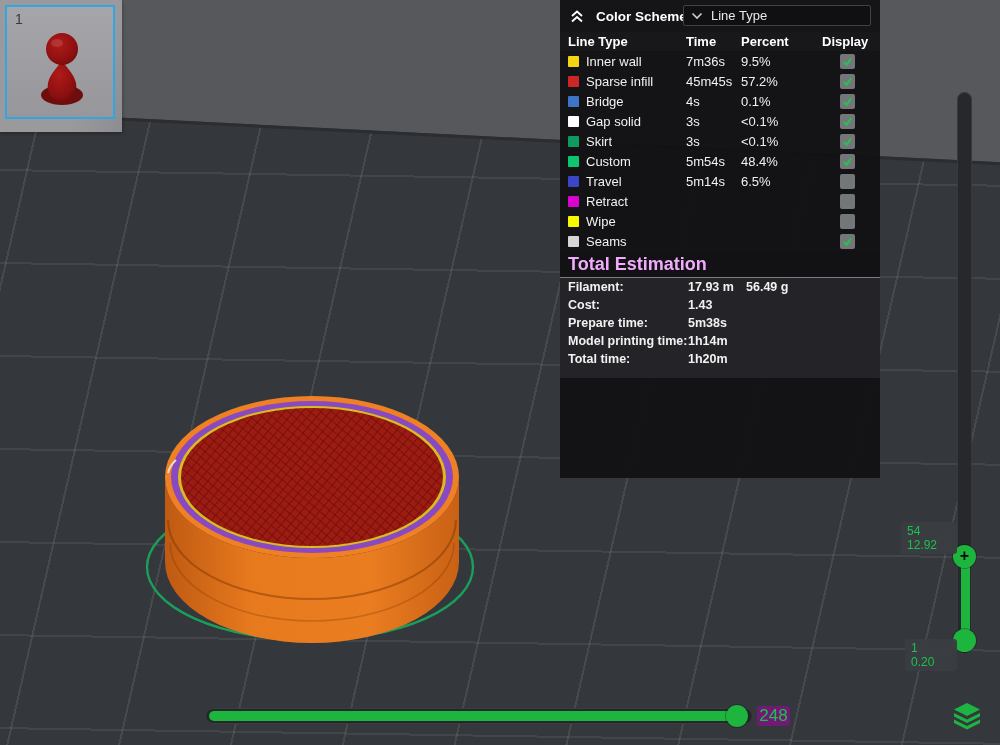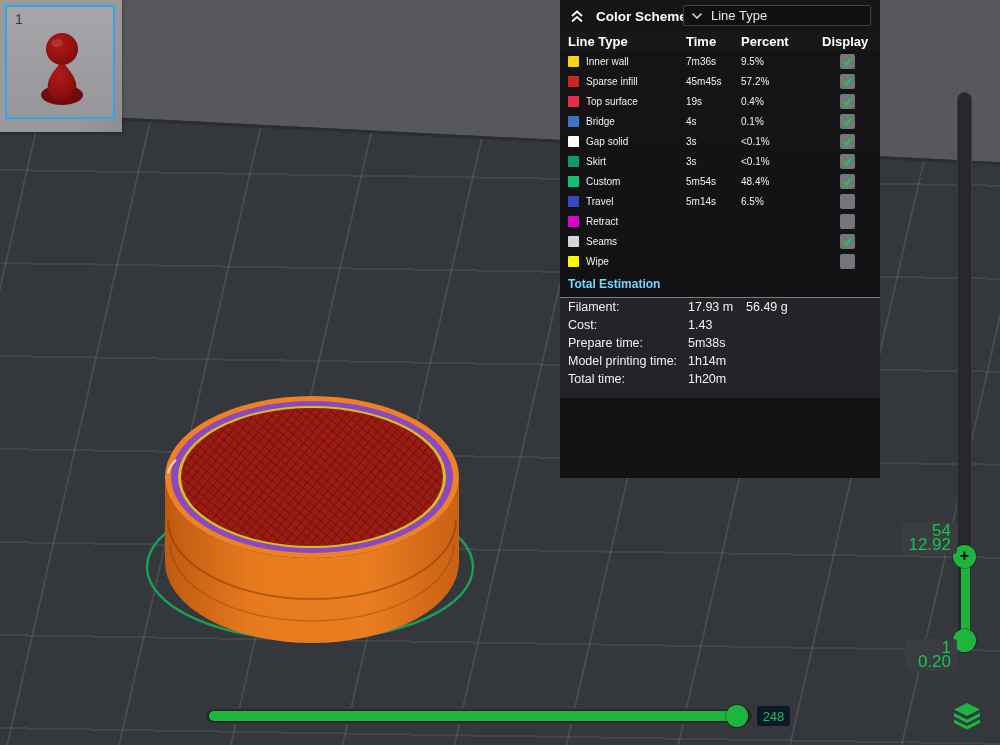--- a/index.html
+++ b/index.html
@@ -53,74 +53,74 @@
   .dropdown span{margin-left:8px;font-size:13px;color:#e9e9e9;}
 
   .cols-header{
     display:grid;grid-template-columns:118px 55px 81px 1fr;
     padding:0 8px;height:19px;align-items:center;
     background:#18181a;font-size:13px;font-weight:bold;color:#fff;
   }
 
   .lt-row{
     display:grid;grid-template-columns:118px 55px 81px 1fr;
-    padding:0 8px;height:20px;align-items:center;font-size:10px;
+    padding:0 8px;height:20px;align-items:center;font-size:13px;
   }
   .cell0{display:flex;align-items:center;min-width:0;}
   .swatch{width:11px;height:11px;border-radius:1px;flex:0 0 auto;}
   .lt-label{margin-left:7px;white-space:nowrap;overflow:hidden;}
   .cb{
     width:15px;height:15px;border-radius:2px;background:#74777a;
     justify-self:center;display:flex;align-items:center;justify-content:center;cursor:pointer;
   }
 
   .total-title{
     height:27px;display:flex;align-items:center;padding-left:8px;
-    font-size:12px;font-weight:bold;color:#7dd3fc;background:#121214;
+    font-size:18px;font-weight:bold;color:#f0abfc;background:#121214;
     border-bottom:1px solid #7d7d80;box-sizing:border-box;
   }
-  .est-wrap{background:#242428;padding-bottom:10px;}
+  .est-wrap{background:#242428;padding-bottom:10px;font-weight:bold;}
   .est-row{
     display:grid;grid-template-columns:120px 58px 1fr;
     padding:0 8px;height:18px;align-items:center;font-size:12.5px;color:#f1f1f1;
   }
 
   
   .v-track{
     position:absolute;left:957px;top:92px;width:15px;height:562px;
     border-radius:9px;background:#26282c;border:1px solid #37393d;box-sizing:border-box;
   }
   .v-fill{position:absolute;left:961px;top:556px;width:9px;height:85px;background:#1eb53f;}
   .v-handle{
     position:absolute;width:23px;height:23px;border-radius:50%;background:#1eb53f;
     box-shadow:0 0 0 1px rgba(0,0,0,.25);display:flex;align-items:center;justify-content:center;cursor:grab;
   }
   #v-handle-top{left:953px;top:545px;}
   #v-handle-bottom{left:953px;top:629px;}
   .plus-glyph{color:#0a0a0a;font-size:16px;font-weight:bold;line-height:1;margin-top:-1px;}
   .tt{
     position:absolute;background:rgba(58,61,65,.95);border-radius:3px;
-    color:#1cc24c;font-size:17px;line-height:14px;text-align:right;padding:2px 6px;
+    color:#1cc24c;font-size:12px;line-height:14px;padding:2px 6px;
   }
   #tt-upper{left:901px;top:522px;width:44px;}
   #tt-lower{left:905px;top:639px;width:40px;}
 
   
   .h-track{
     position:absolute;left:205px;top:708px;width:548px;height:16px;
     border-radius:8px;background:#26282c;border:1px solid #3a3c40;box-sizing:border-box;
   }
   .h-fill{position:absolute;left:209px;top:711px;width:527px;height:10px;border-radius:5px;background:#1eb53f;}
   .h-handle{
     position:absolute;left:726px;top:705px;width:22px;height:22px;border-radius:50%;
     background:#1eb53f;box-shadow:0 0 0 1px rgba(0,0,0,.25);cursor:grab;
   }
   .h-value{
     position:absolute;left:757px;top:706px;width:33px;height:20px;
-    background:#0f172a;border-radius:3px;color:#1cc24c;font-size:13px;
+    background:#701a75;border-radius:3px;color:#1cc24c;font-size:17px;
     display:flex;align-items:center;justify-content:center;
   }
 
   .layers-btn{position:absolute;left:953px;top:703px;width:28px;height:27px;cursor:pointer;}
 </style>
 </head>
 <body>
 
 <div id="viewport">
   <div id="plate"></div>
@@ -221,33 +221,20 @@
     <span class="lt-time">45m45s</span>
     <span class="lt-pct">57.2%</span>
     <span class="cb">
       <svg class="ck" width="11" height="11" viewBox="0 0 12 12">
         <path d="M2 6.5l3 3 5-7" fill="none" stroke="#27c24e" stroke-width="2.2"></path>
       </svg>
     </span>
   </div>
 
 
-  <div class="lt-row">
-    <div class="cell0">
-      <span class="swatch" style="background: rgb(234, 44, 69);"></span>
-      <span class="lt-label">Top surface</span>
-    </div>
-    <span class="lt-time">19s</span>
-    <span class="lt-pct">0.4%</span>
-    <span class="cb">
-      <svg class="ck" width="11" height="11" viewBox="0 0 12 12">
-        <path d="M2 6.5l3 3 5-7" fill="none" stroke="#27c24e" stroke-width="2.2"></path>
-      </svg>
-    </span>
-  </div>
 
 
   <div class="lt-row">
     <div class="cell0">
       <span class="swatch" style="background: rgb(62, 116, 197);"></span>
       <span class="lt-label">Bridge</span>
     </div>
     <span class="lt-time">4s</span>
     <span class="lt-pct">0.1%</span>
     <span class="cb">
@@ -319,41 +306,41 @@
     <span class="lt-time"></span>
     <span class="lt-pct"></span>
     <span class="cb off">
       
     </span>
   </div>
 
 
   <div class="lt-row">
     <div class="cell0">
-      <span class="swatch" style="background: rgb(214, 214, 214);"></span>
-      <span class="lt-label">Seams</span>
-    </div>
-    <span class="lt-time"></span>
-    <span class="lt-pct"></span>
-    <span class="cb">
-      <svg class="ck" width="11" height="11" viewBox="0 0 12 12">
-        <path d="M2 6.5l3 3 5-7" fill="none" stroke="#27c24e" stroke-width="2.2"></path>
-      </svg>
-    </span>
-  </div>
-
-  <div class="lt-row">
-    <div class="cell0">
       <span class="swatch" style="background: rgb(248, 248, 0);"></span>
       <span class="lt-label">Wipe</span>
     </div>
     <span class="lt-time"></span>
     <span class="lt-pct"></span>
     <span class="cb off">
       
+    </span>
+  </div>
+
+  <div class="lt-row">
+    <div class="cell0">
+      <span class="swatch" style="background: rgb(214, 214, 214);"></span>
+      <span class="lt-label">Seams</span>
+    </div>
+    <span class="lt-time"></span>
+    <span class="lt-pct"></span>
+    <span class="cb">
+      <svg class="ck" width="11" height="11" viewBox="0 0 12 12">
+        <path d="M2 6.5l3 3 5-7" fill="none" stroke="#27c24e" stroke-width="2.2"></path>
+      </svg>
     </span>
   </div>
 </div>
 
   <div class="total-title">Total Estimation</div>
   <div class="est-wrap">
     <div id="est-rows">
   <div class="est-row">
     <span class="est-label">Filament:</span>
     <span class="est-v1">17.93 m</span>

